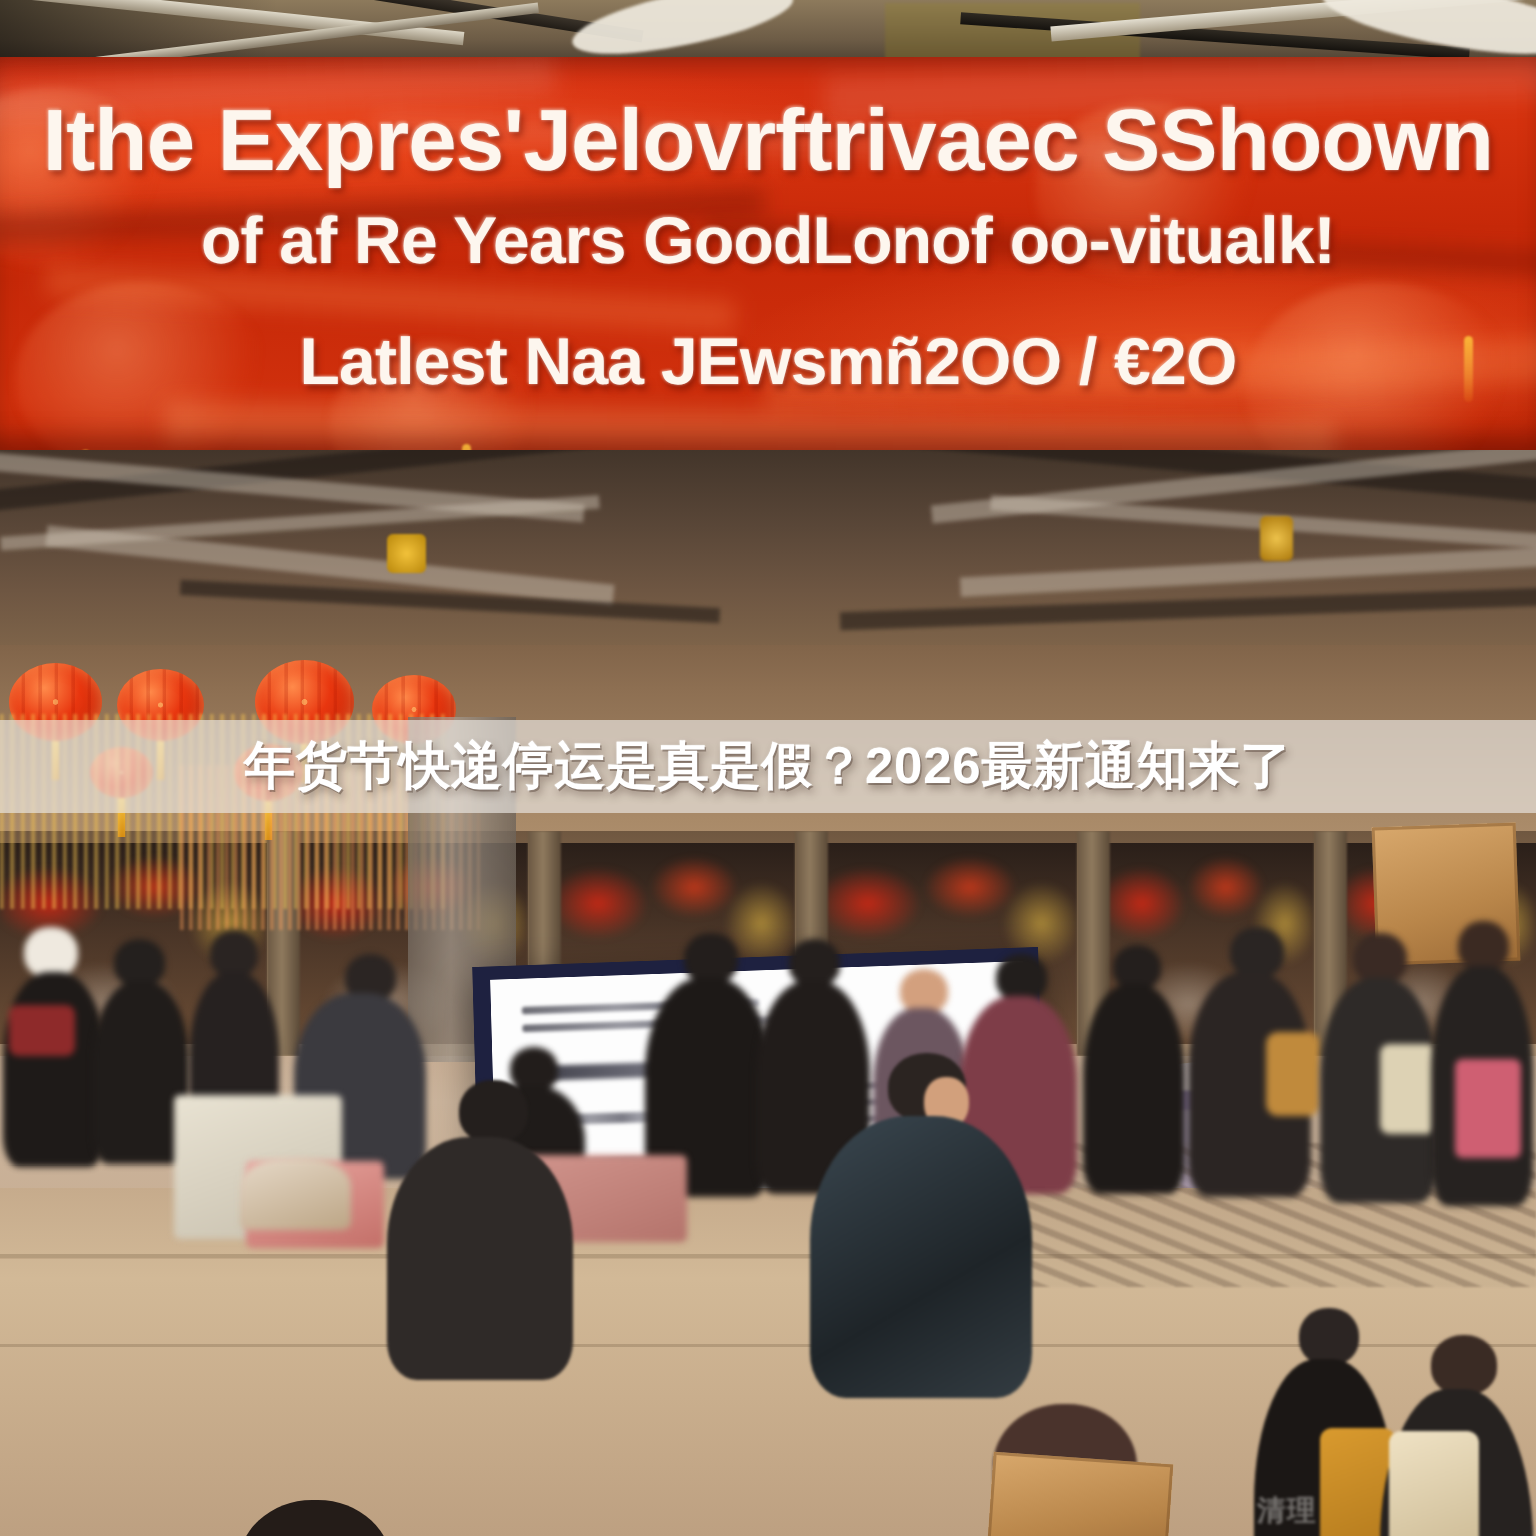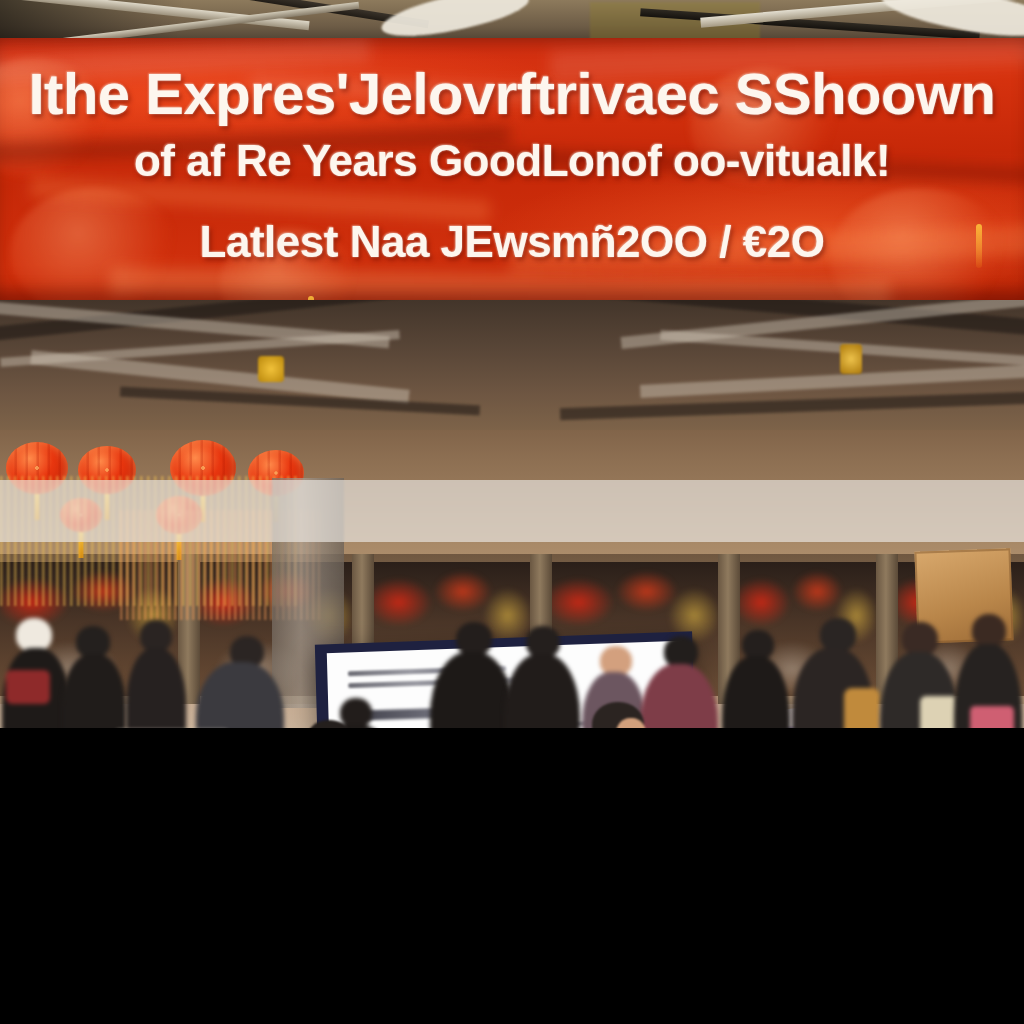--- a/index.html
+++ b/index.html
@@ -8,21 +8,21 @@
     background: #000;
   }
   body {
     font-family: "Liberation Sans", sans-serif;
   }
 
   
   #canvas {
     position: relative;
     width: 1024px;
-    height: 728px;
+    height: 1024px;
     overflow: hidden;
     background: #7a5f4a;
     user-select: none;
     text-align: center;
   }
 
   
   .ceiling {
     position: absolute;
     left: 0; top: 0; width: 1024px; height: 44px;
@@ -646,16 +646,17 @@
     <div class="person" style="left:100px;top:700px;width:200px;height:324px">
       <div class="head" style="left:58px;top:0;width:104px;height:96px;background:#241c18"></div>
 
     </div>
 
     <div class="box box2"></div>
 
   </div>
 
   <div class="title-band"></div>
+  <div class="title-text">年货节快递停运是真是假？2026最新通知来了</div>
 
   <div class="watermark">清理</div>
 
 </div>
 
 </body></html>

